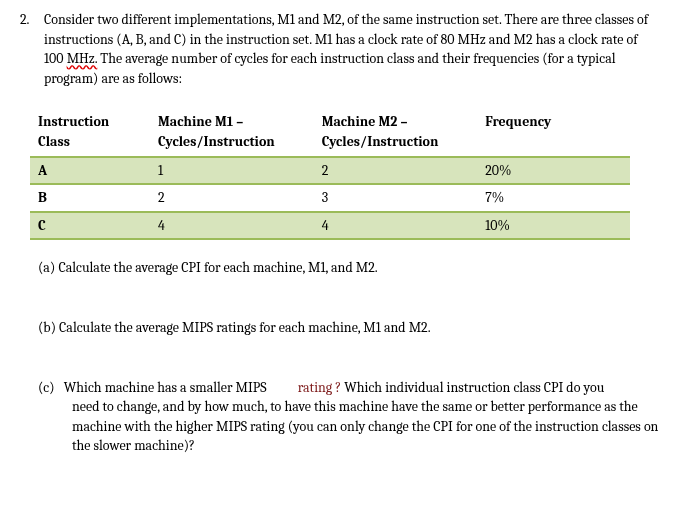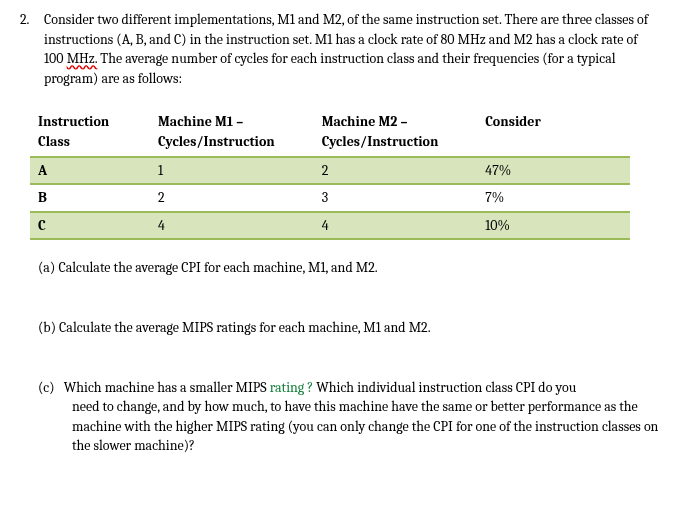--- a/index.html
+++ b/index.html
@@ -60,48 +60,49 @@
     .part-c {
       margin: 14px 0 10px 18px;
     }
     .part-label {
       display: inline;
     }
     .part-c-body {
       margin-left: 34px;
     }
     .underline-blue {
-      color: #15803d;
+      color: #7f1d1d;
+      margin-left: 28px;
     }
   </style>
 </head>
 <body>
 
 <div class="problem-intro">
   <div class="problem-number">2.</div>
   <div class="problem-text">
     <span>Consider two different implementations, M1 and M2, of the same instruction set. There are three classes of instructions (A, B, and C) in the instruction set. M1 has a clock rate of 80 MHz and M2 has a clock rate of 100 </span><span class="underline-red">MHz.</span><span> The average number of cycles for each instruction class and their frequencies (for a typical program) are as follows:</span>
   </div>
 </div>
 
 <table>
   <thead>
     <tr>
       <th class="col-class">Instruction Class</th>
       <th class="col-m1 center">Machine M1 – Cycles/Instruction</th>
       <th class="col-m2 center">Machine M2 – Cycles/Instruction</th>
-      <th class="col-freq center">Consider</th>
+      <th class="col-freq center">Frequency</th>
     </tr>
   </thead>
   <tbody>
     <tr>
       <td class="col-class">A</td>
       <td class="center">1</td>
       <td class="center">2</td>
-      <td class="center">47%</td>
+      <td class="center">20%</td>
     </tr>
     <tr>
       <td class="col-class">B</td>
       <td class="center">2</td>
       <td class="center">3</td>
       <td class="center">7%</td>
     </tr>
     <tr>
       <td class="col-class">C</td>
       <td class="center">4</td>

